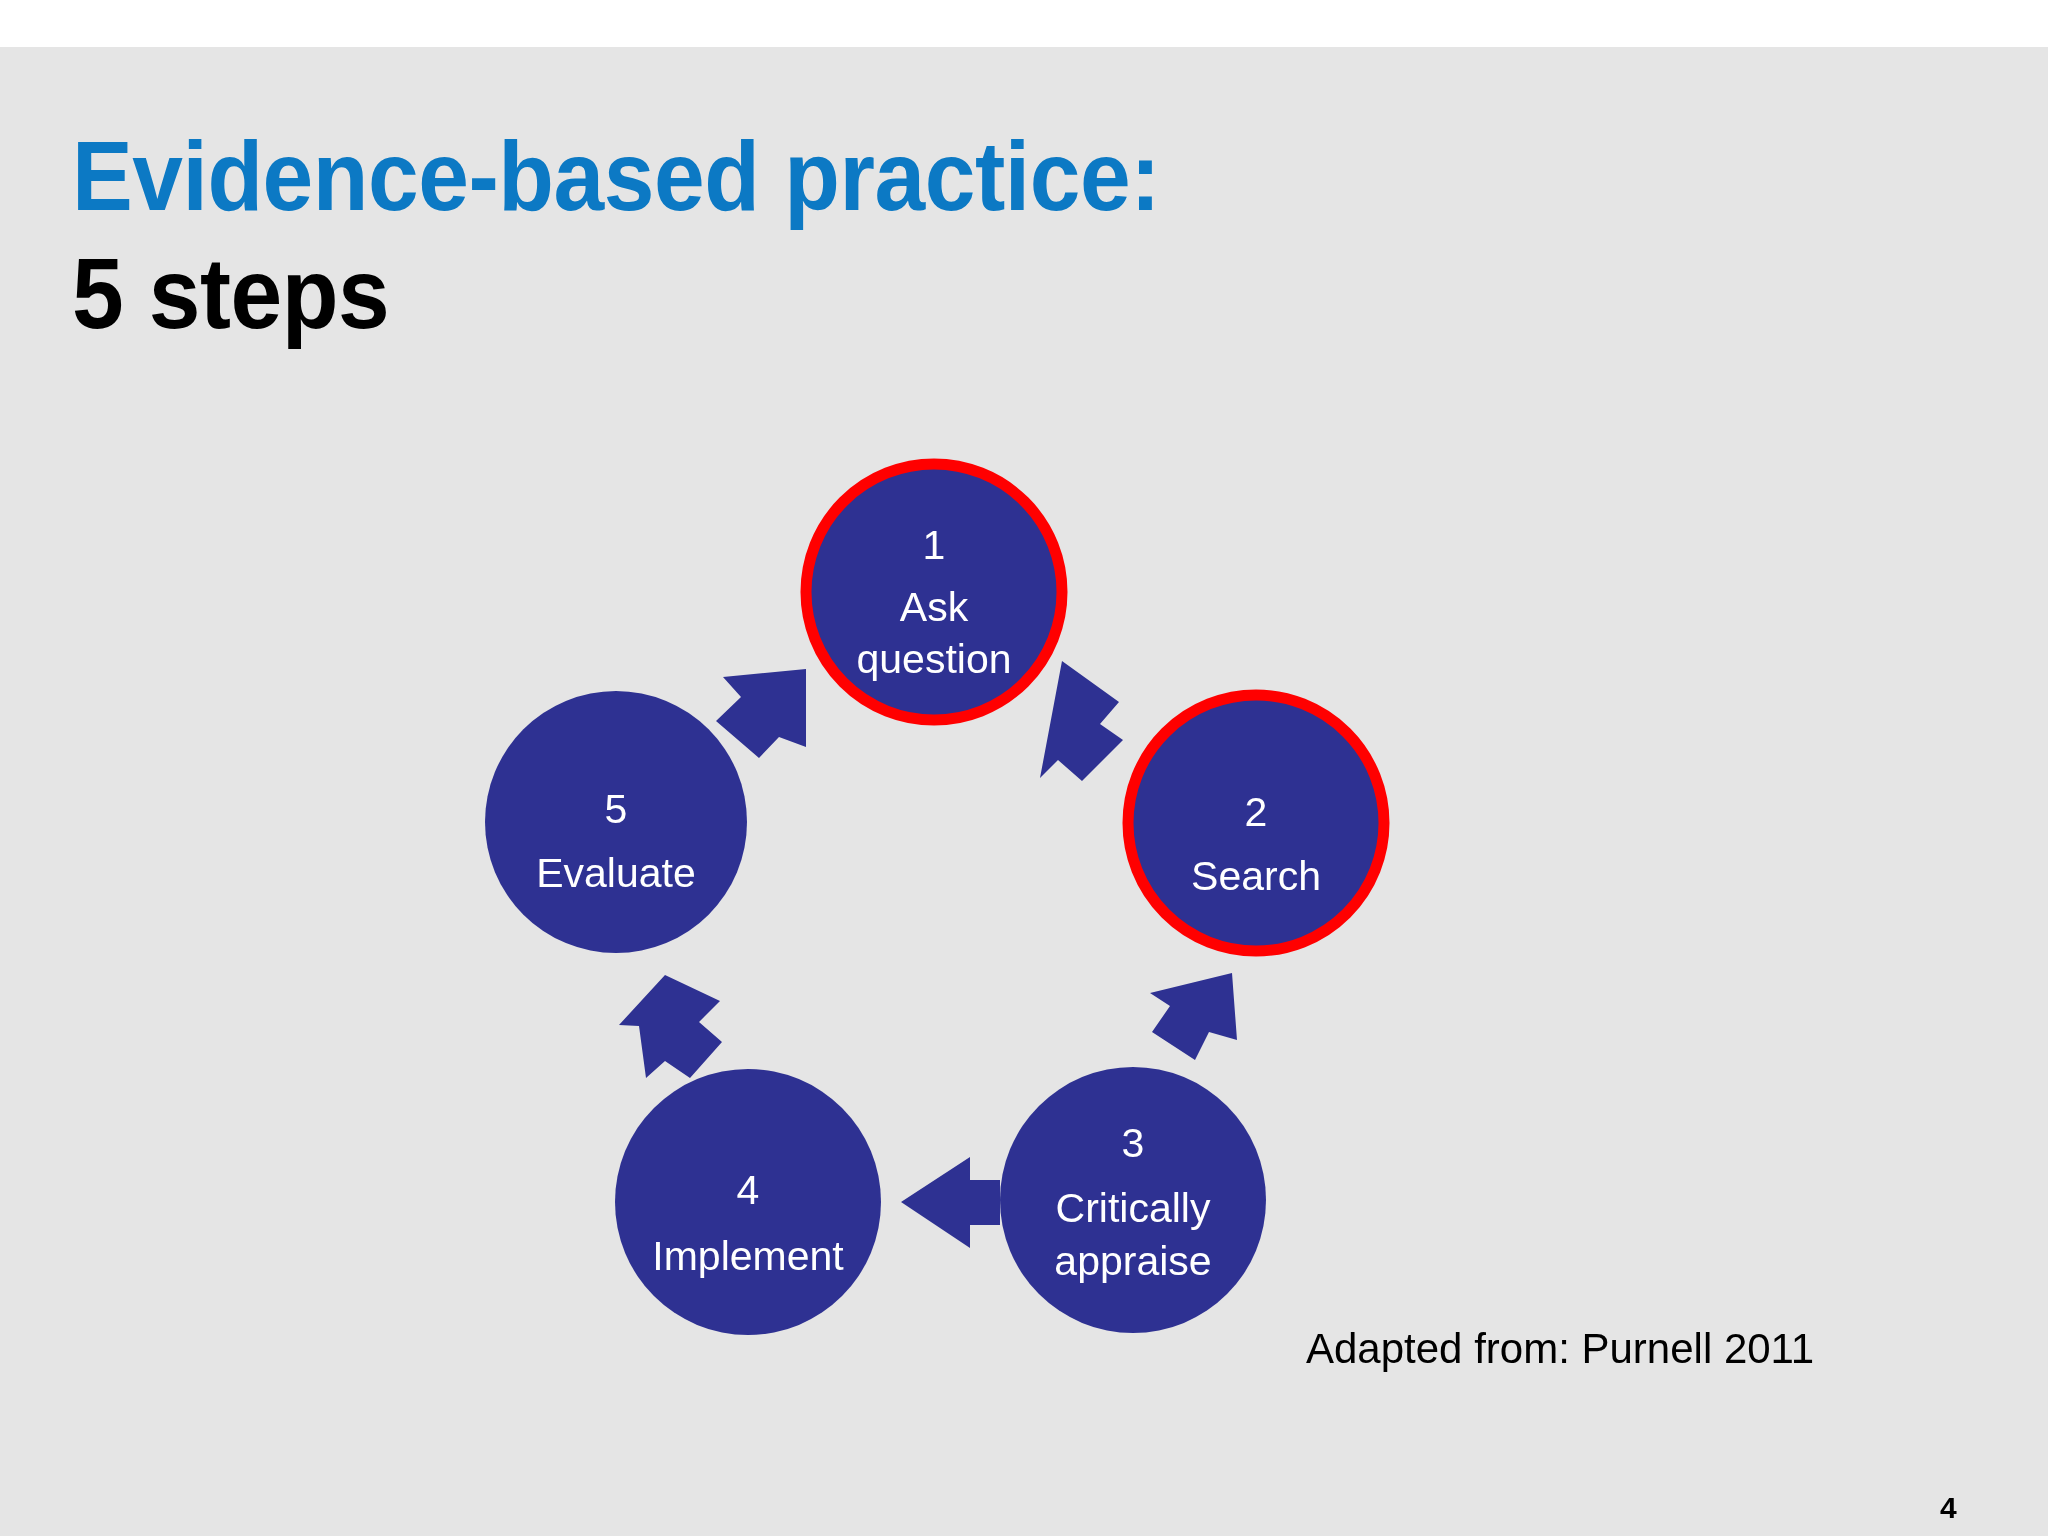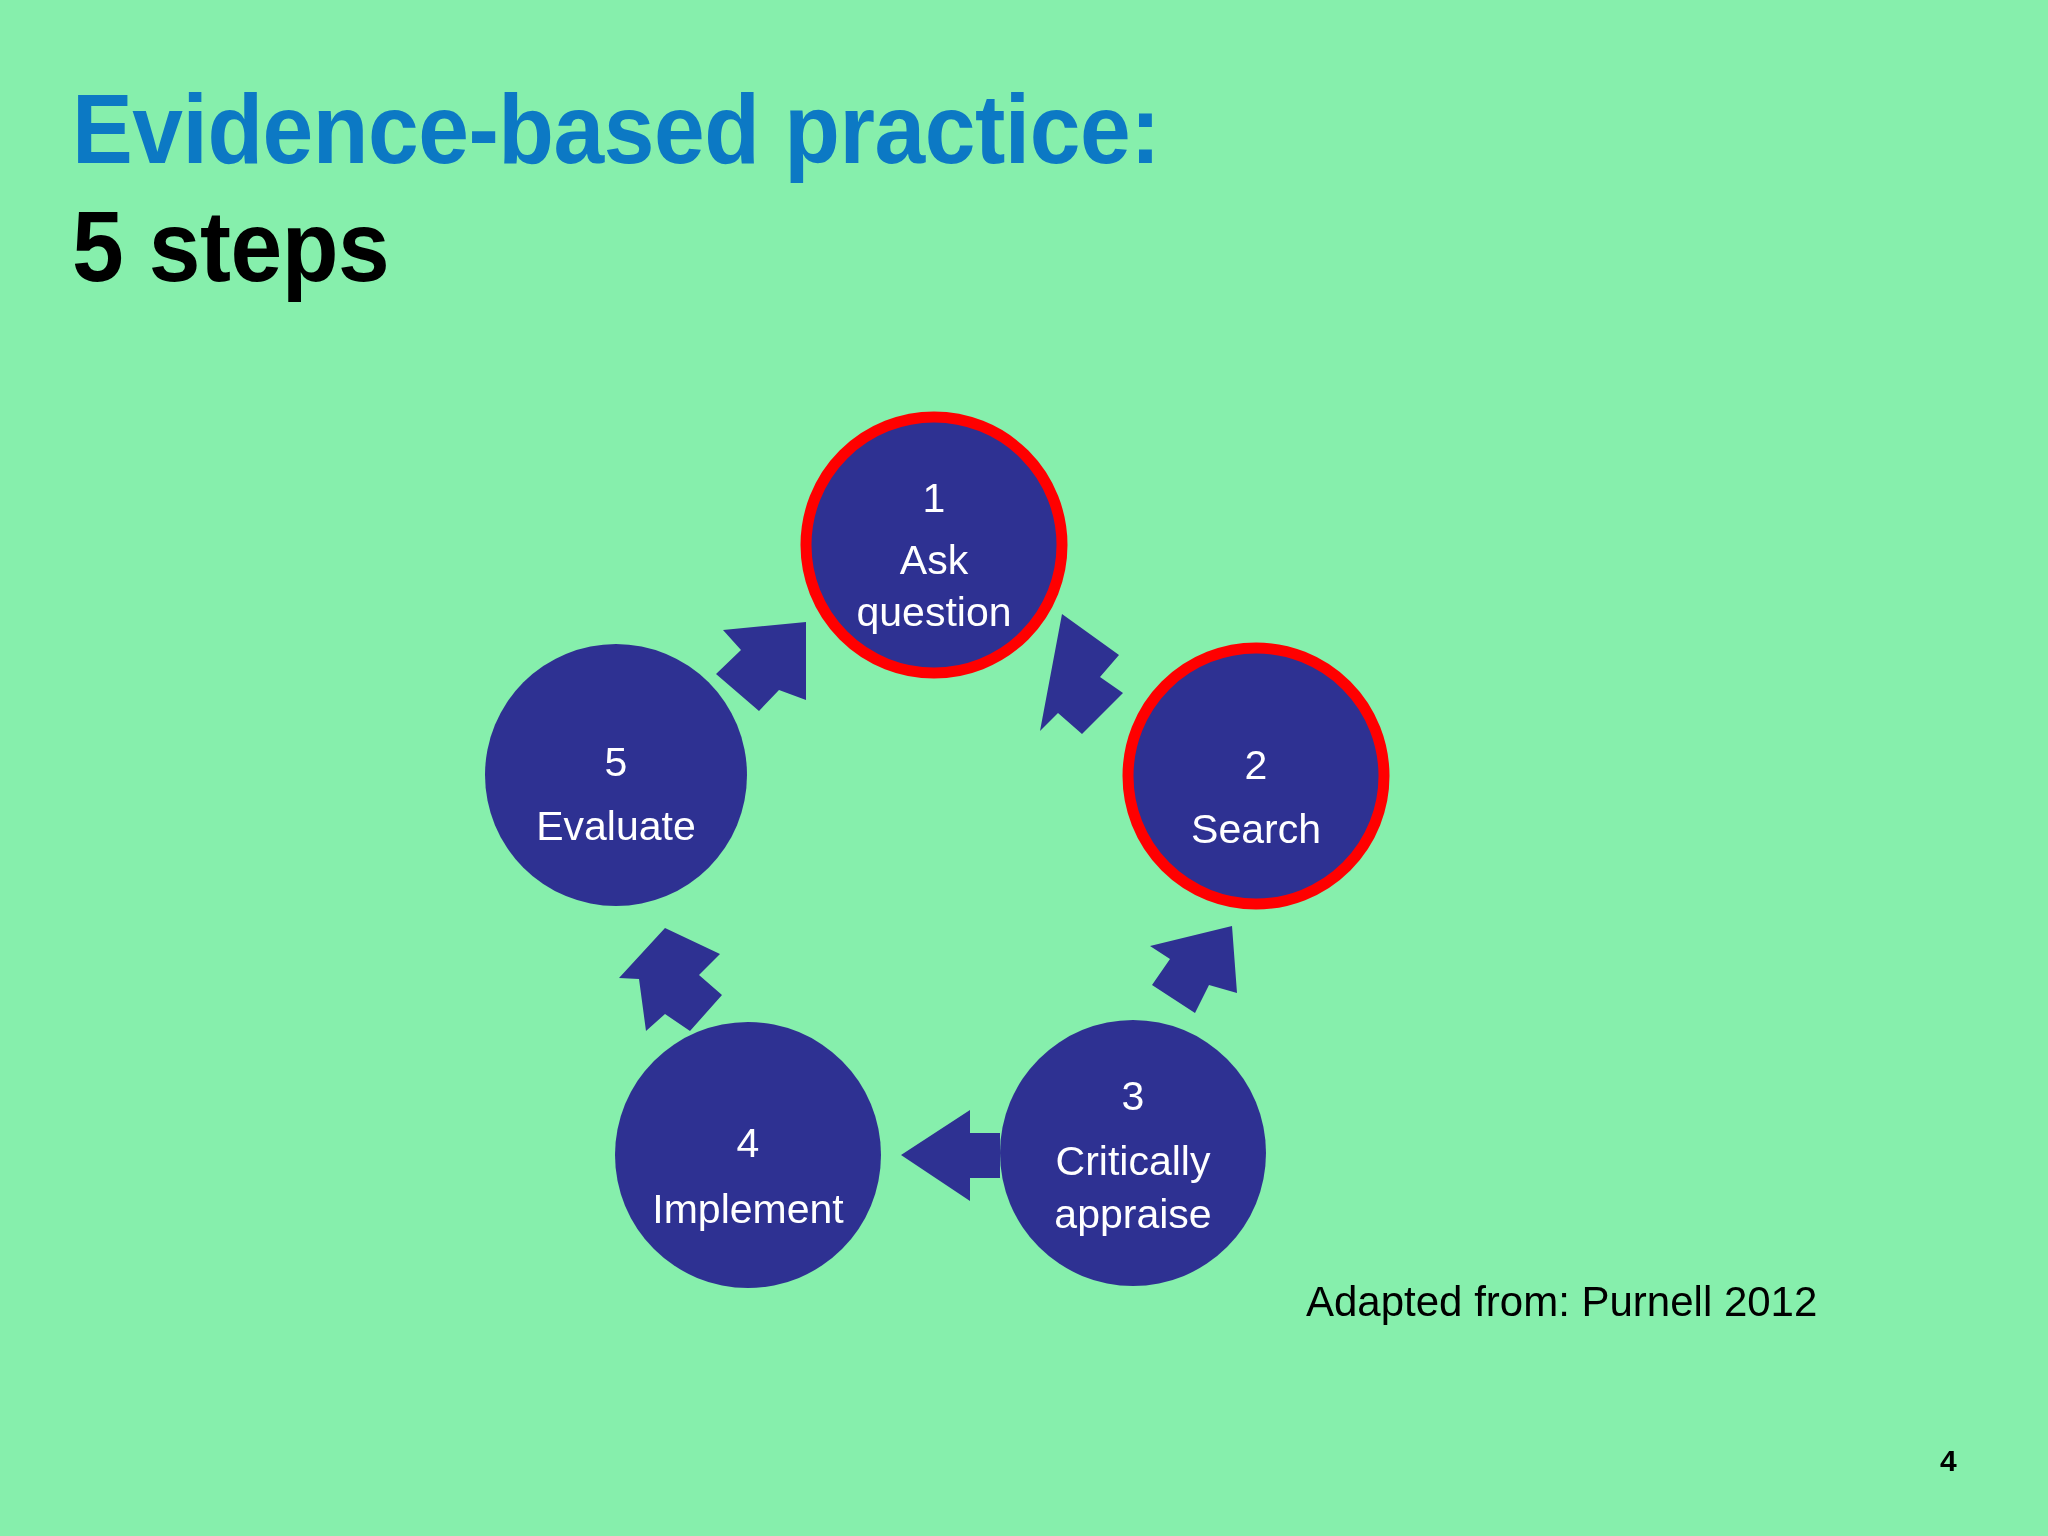--- a/index.html
+++ b/index.html
@@ -11,21 +11,22 @@
     width: 2048px;
     height: 1536px;
     position: relative;
     overflow: hidden;
     font-family: "Liberation Sans", sans-serif;
     background: #ffffff;
   }
   .slide {
     position: absolute;
     inset: 0;
-    background: #86efac;
+    background: #e5e5e5;
+    margin-top: 47px;
   }
   
   .title-block {
     position: absolute;
     left: 72px;
     top: 80px;
     width: 1700px;
   }
   .title-line1,
   .title-line2 {
@@ -159,17 +160,17 @@
 
       <g>
         <circle class="node-circle" cx="616" cy="775" r="131"></circle>
         <text class="node-text" x="616" y="776">5</text>
         <text class="node-text" x="616" y="840">Evaluate</text>
       </g>
 
     </svg>
   </div>
 
-  <div class="source-note">Adapted from: Purnell 2012</div>
+  <div class="source-note">Adapted from: Purnell 2011</div>
 
   <div class="page-number">4</div>
 
 </div>
 
 </body></html>

